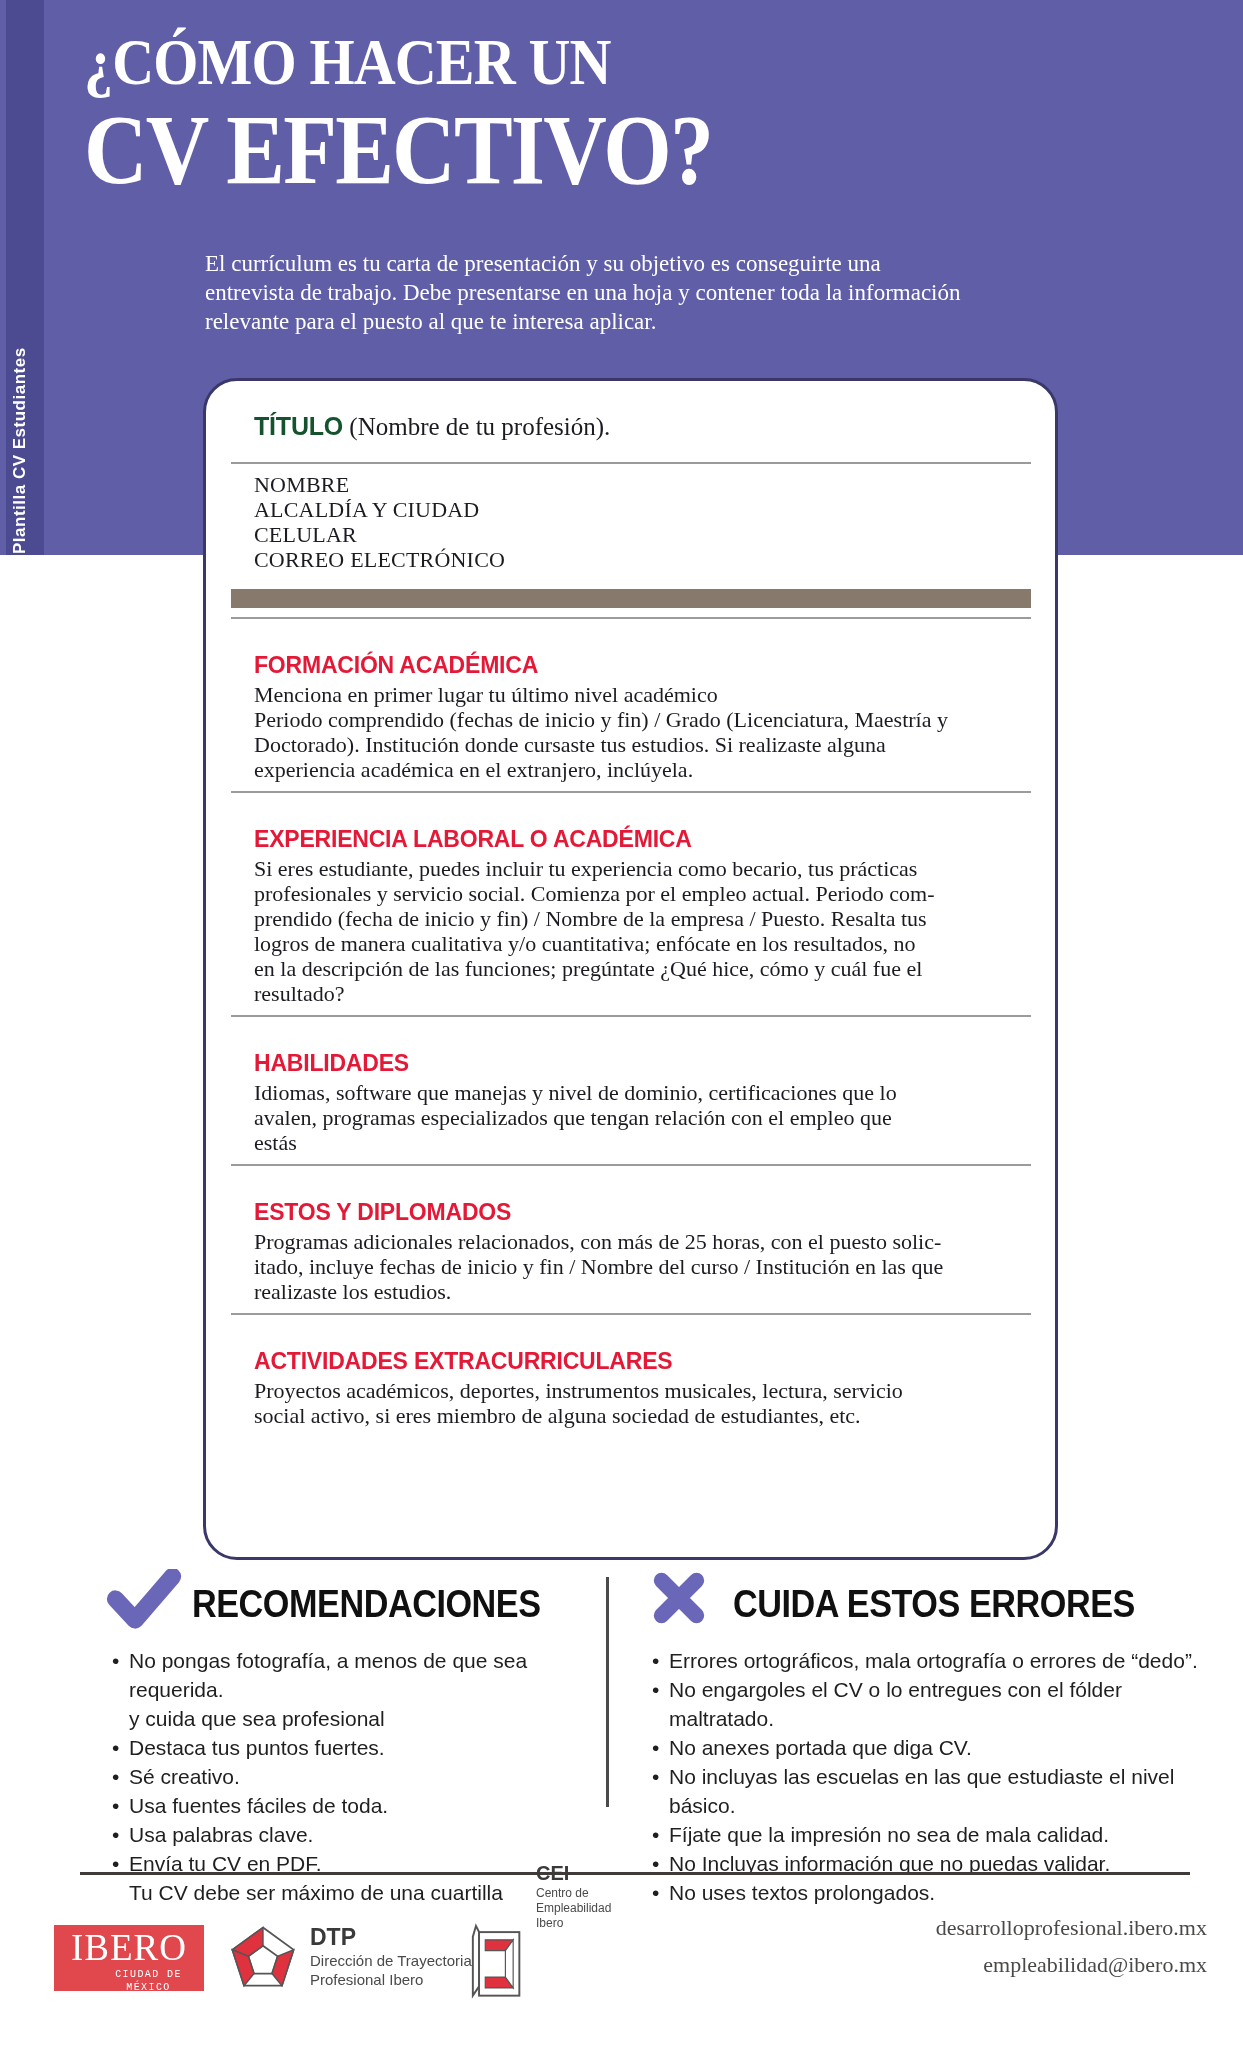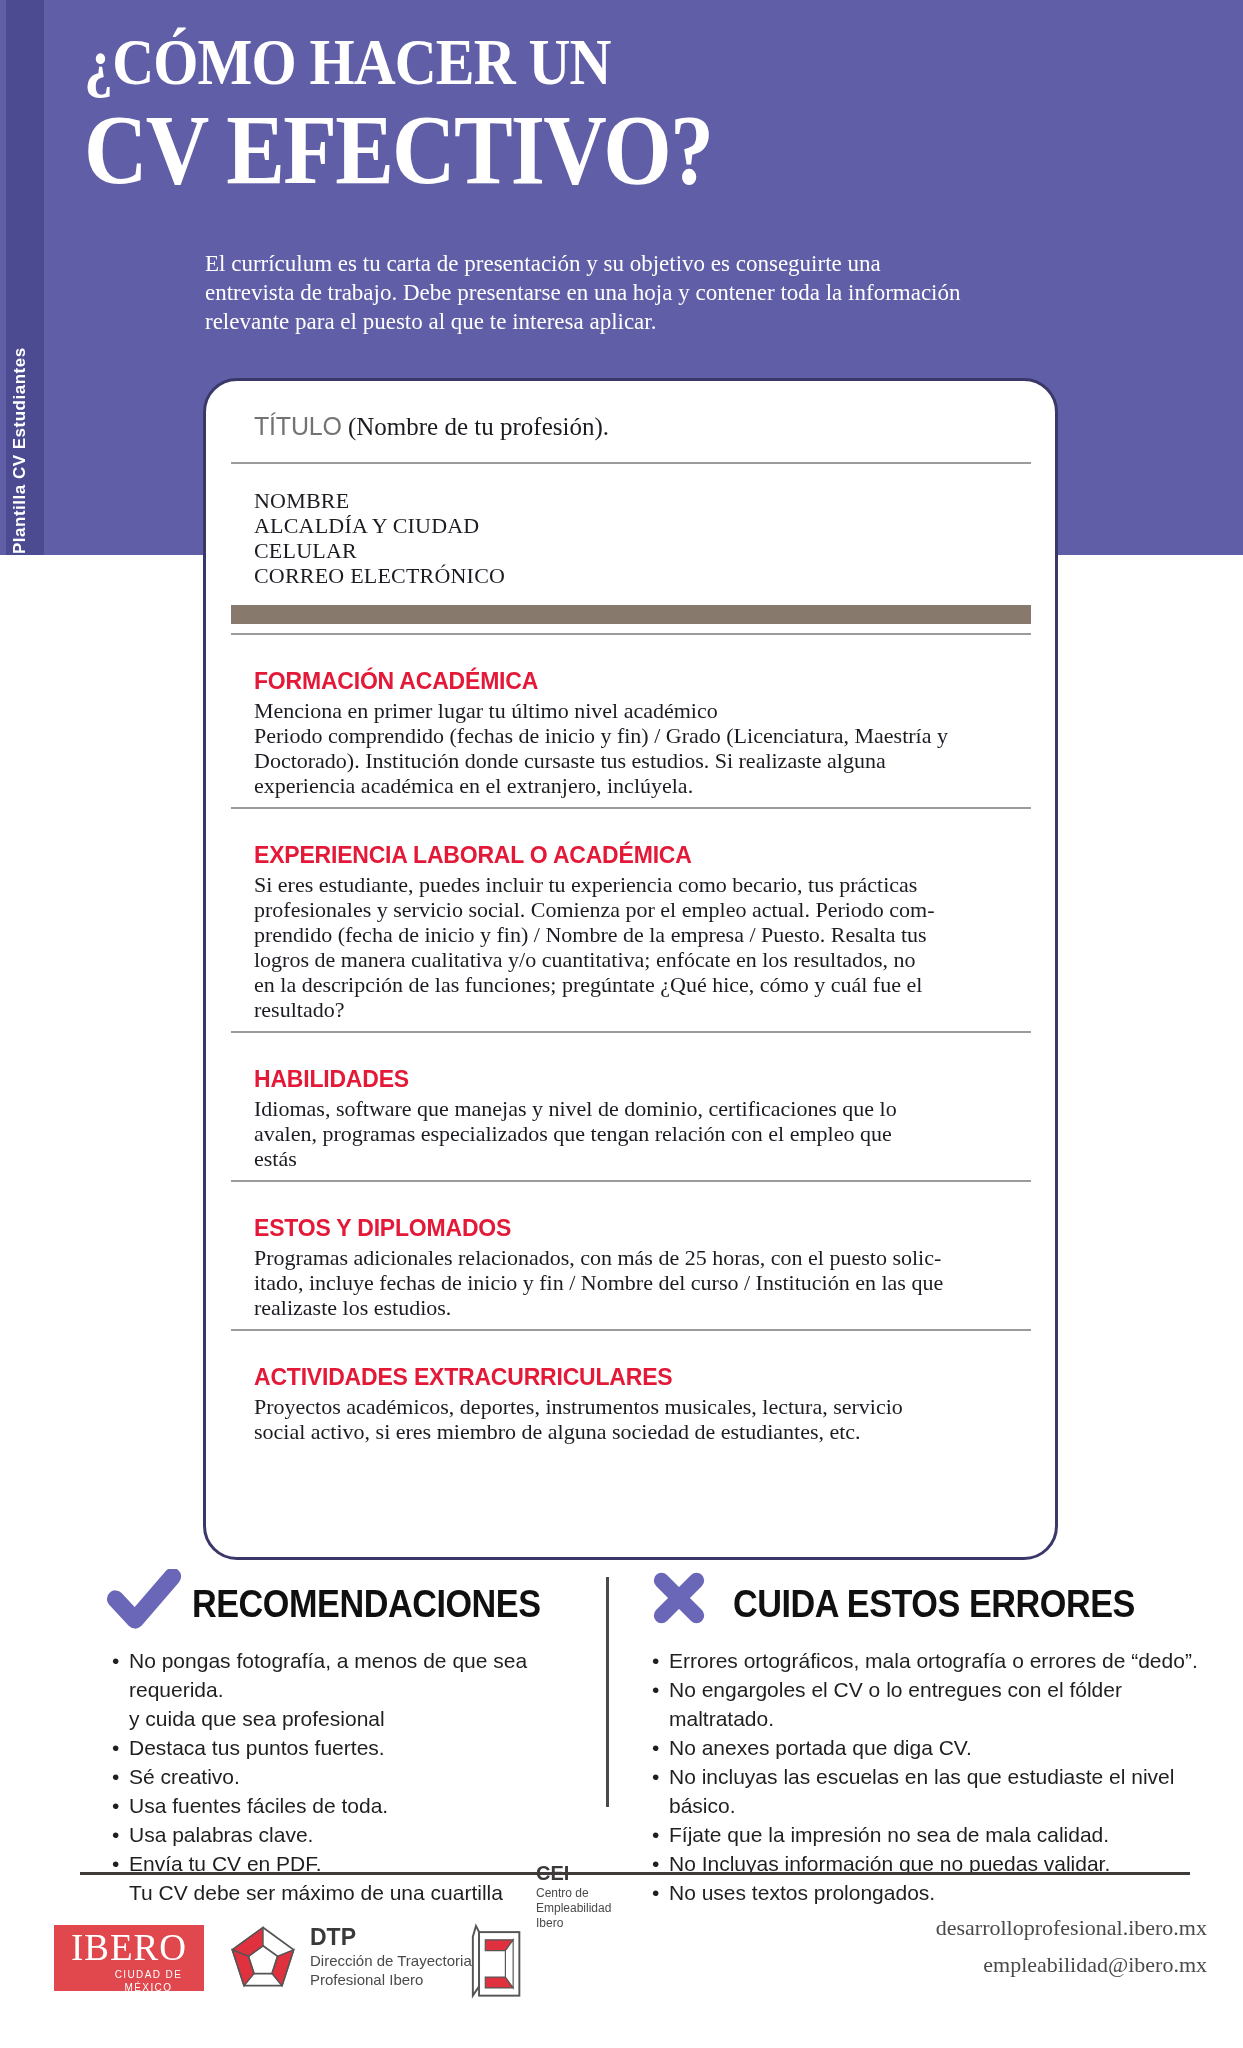--- a/index.html
+++ b/index.html
@@ -22,24 +22,24 @@
     position:absolute;left:205px;top:249px;width:880px;color:#ffffff;
     font-family:"Liberation Serif",serif;font-size:23px;line-height:29px;white-space:pre-line;
   }
   
   .card{
     position:absolute;left:203px;top:378px;width:855px;height:1182px;box-sizing:border-box;
     background:#ffffff;border:3px solid #3a3869;border-radius:34px;
     padding:30px 30px 0 48px;font-family:"Liberation Serif",serif;color:#1b1b22;
   }
   .card-title{font-size:25px;line-height:30px;}
-  .card-title .red{color:#737373;font-weight:normal;font-family:"Liberation Sans",sans-serif;letter-spacing:-.2px;}
+  .card-title .red{color:#14532d;font-weight:bold;font-family:"Liberation Sans",sans-serif;letter-spacing:-.2px;}
   .rule{border:none;height:2px;background:#9b9b9b;width:800px;margin:20px 0 0 -23px;}
   .rule.mid{margin-top:9px;}
-  .contact{margin-top:24px;font-size:22px;line-height:25px;white-space:pre-line;letter-spacing:.2px;}
+  .contact{margin-top:8px;font-size:22px;line-height:25px;white-space:pre-line;letter-spacing:.2px;}
   .bar{height:19px;background:#87796b;width:800px;margin:17px 0 0 -23px;}
   .section{margin-top:33px;}
   .section.first{margin-top:36px;}
   .section h3{
     margin:0 0 3px 0;font-size:23px;line-height:27px;color:#e31937;
     font-family:"Liberation Sans",sans-serif;font-weight:bold;letter-spacing:-.2px;
   }
   .section p{margin:0;font-size:22px;line-height:25px;white-space:pre-line;}
   
   .check-icon{position:absolute;left:106px;top:1569px;}
@@ -57,21 +57,21 @@
   .li{display:flex;}
   .li .dot{width:17px;flex:0 0 17px;}
   .li.no-dot .dot{visibility:hidden;}
   
   .foot-rule{position:absolute;left:80px;top:1872px;width:1110px;height:3px;background:#403a38;}
   .ibero{
     position:absolute;left:54px;top:1925px;width:150px;height:66px;background:#e0484e;
     color:#ffffff;text-align:center;font-family:"Liberation Serif",serif;
   }
   .ibero-name{font-size:37px;line-height:40px;letter-spacing:1px;margin-top:3px;}
-  .ibero-sub{font-family:Liberation Sans, sans-serif;font-size:10px;letter-spacing:1.4px;line-height:13px;padding-left:39px;}
+  .ibero-sub{font-family:Liberation Mono, monospace;font-size:10px;letter-spacing:1.4px;line-height:13px;padding-left:39px;}
   .dtp-logo{position:absolute;left:228px;top:1922px;}
   .dtp-text{position:absolute;left:310px;top:1924px;color:#3a3a3a;}
   .dtp-abbr{font-size:23px;font-weight:bold;line-height:26px;}
   .org-name{font-size:15px;line-height:19px;color:#4a4a4a;white-space:pre-line;margin-top:1px;}
   .cei-logo{position:absolute;left:462px;top:1920px;}
   .cei-text{position:absolute;left:536px;top:1862px;color:#3a3a3a;}
   .cei-abbr{font-size:20px;font-weight:bold;line-height:22px;}
   .cei-text .org-name{font-size:12px;line-height:15px;margin-top:2px;}
   .contact-links{
     position:absolute;right:36px;top:1909px;text-align:right;

